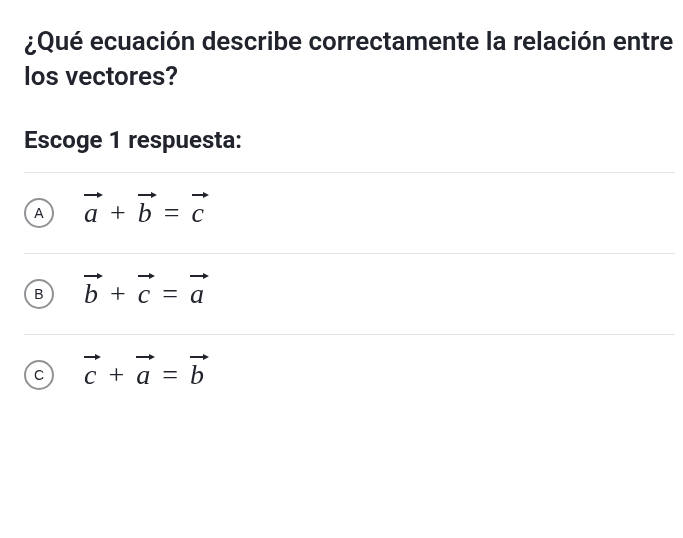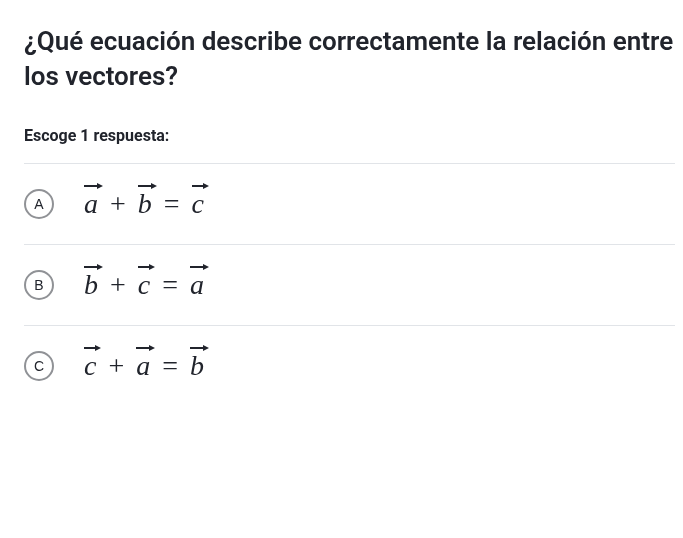--- a/index.html
+++ b/index.html
@@ -17,21 +17,21 @@
       padding: 24px 8px 0 24px;
     }
     .question {
       font-size: 26px;
       font-weight: 600;
       color: #21242c;
       line-height: 1.35;
       margin-bottom: 32px;
     }
     .instruction {
-      font-size: 16px;
+      font-size: 24px;
       font-weight: 700;
       color: #21242c;
       margin-bottom: 18px;
     }
     .options {
       border-top: 1px solid #e1e4e8;
     }
     .option {
       display: flex;
       align-items: center;

